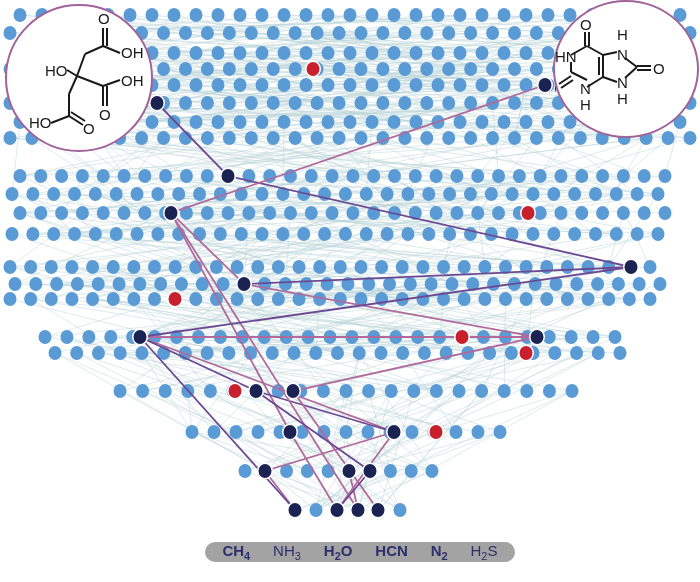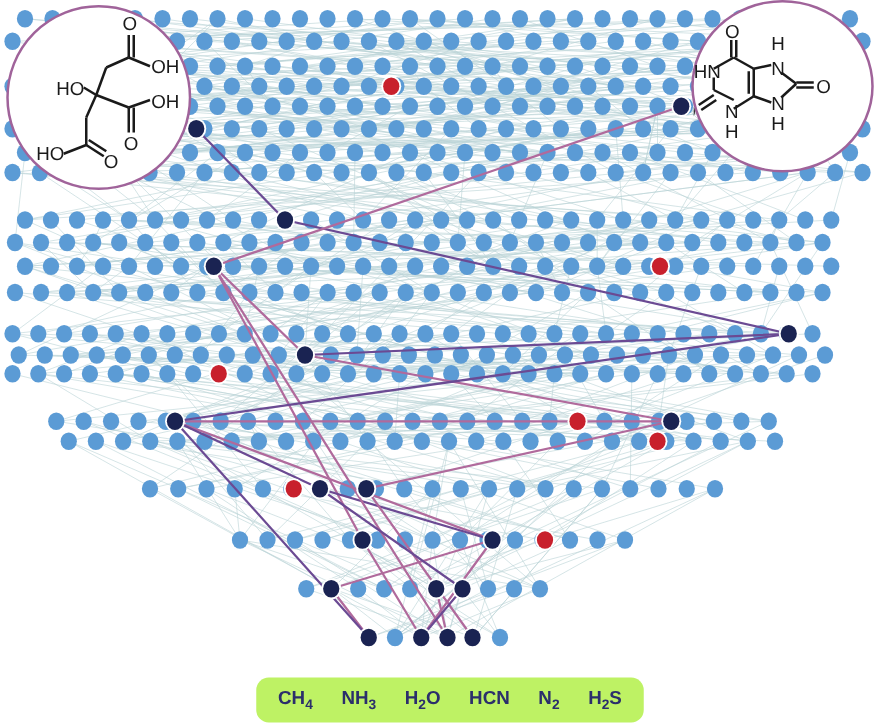--- a/index.html
+++ b/index.html
@@ -1,22 +1,22 @@
 <!DOCTYPE html>
 <html><head>
 <meta charset="utf-8">
 <style>
   html,body{margin:0;padding:0;background:#ffffff;}
   body{width:700px;height:582px;position:relative;overflow:hidden;font-family:"Liberation Sans",sans-serif;}
   #net{position:absolute;left:0;top:0;width:700px;height:582px;}
   .mol{position:absolute;border-radius:50%;background:#ffffff;border:2px solid #a0639a;box-sizing:border-box;}
   .mol svg{position:absolute;left:0;top:0;}
   .mol text{font-family:"Liberation Sans",sans-serif;font-size:15px;fill:#1a1a1a;}
-  #legend{position:absolute;left:205px;top:542px;width:310px;height:36px;background:#bef264;border-radius:10px;display:flex;align-items:center;justify-content:space-around;padding:0 6px;box-sizing:border-box;}
-  .mol-label{font-family:"Liberation Sans",sans-serif;font-size:15px;color:#2b2f6b;font-weight:bold;}
+  #legend{position:absolute;left:205px;top:542px;width:310px;height:20px;background:#a3a3a3;border-radius:10px;display:flex;align-items:center;justify-content:space-around;padding:0 6px;box-sizing:border-box;}
+  .mol-label{font-family:"Liberation Sans",sans-serif;font-size:15px;color:#2b2f6b;}
   .mol-label.bold{font-weight:bold;}
   .mol-label sub{font-size:11px;}
 </style>
 </head>
 <body>
 
 <svg id="net" viewBox="0 0 700 582" xmlns="http://www.w3.org/2000/svg">
   <g id="edges">
       <line x1="350" y1="15" x2="86" y2="53" stroke="#b9d3d6" stroke-width="0.6" opacity="0.8"></line>
       <line x1="174" y1="15" x2="350" y2="53" stroke="#b9d3d6" stroke-width="0.6" opacity="0.8"></line>

